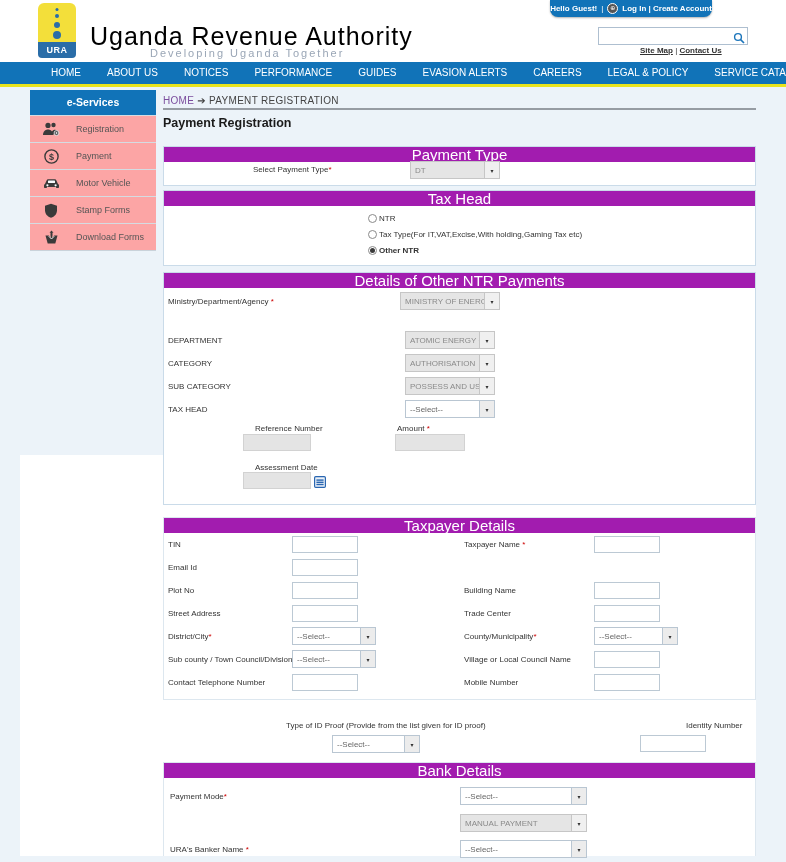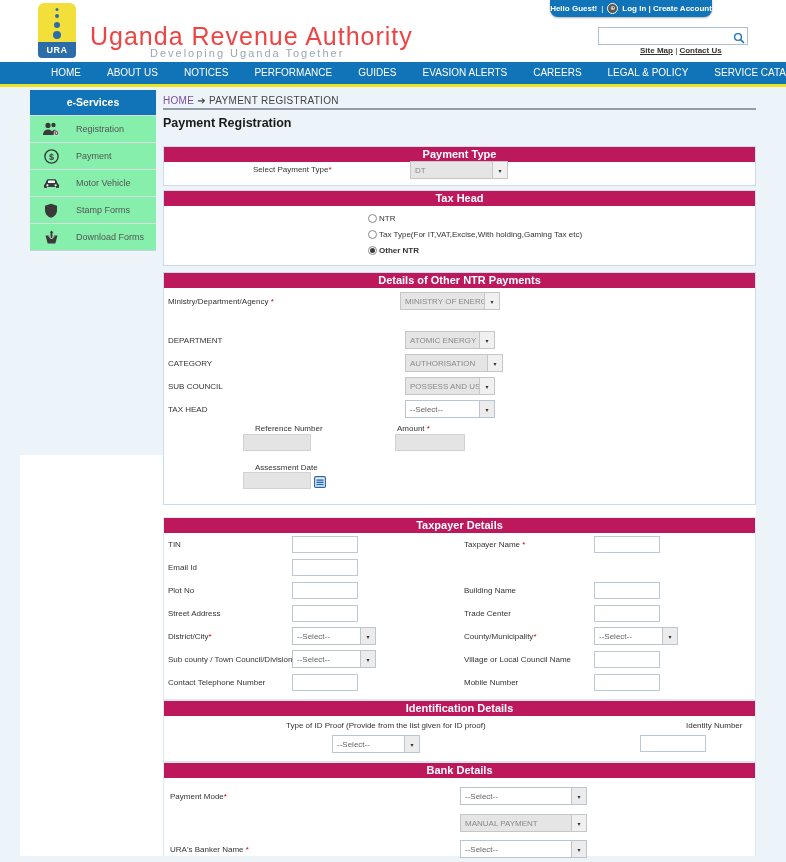--- a/index.html
+++ b/index.html
@@ -4,49 +4,49 @@
 <style>
   html,body{margin:0;padding:0;}
   body{font-family:"Liberation Sans", sans-serif;}
   #page{position:relative;width:786px;height:862px;background:#ecf3f9;overflow:hidden;}
   
   #hdr{position:absolute;left:0;top:0;width:786px;height:62px;background:#ffffff;}
   #logo{position:absolute;left:38px;top:3px;width:38px;height:55px;}
   #logo .yel{position:absolute;left:0;top:0;width:38px;height:39px;background:#f3df3a;border-radius:6px 6px 0 0;}
   #logo .blu{position:absolute;left:0;top:39px;width:38px;height:16px;background:#2a6da8;border-radius:0 0 4px 4px;color:#fff;font-size:9px;font-weight:bold;text-align:center;line-height:16px;letter-spacing:0.5px;}
   #logo .dot{position:absolute;left:50%;transform:translateX(-50%);background:#2a6da8;border-radius:50%;}
-  .brand-title{position:absolute;left:90px;top:22px;font-size:25px;font-weight:500;color:#ef4444;letter-spacing:1px;white-space:nowrap;}
+  .brand-title{position:absolute;left:90px;top:22px;font-size:25px;font-weight:500;color:#000000;letter-spacing:1px;white-space:nowrap;}
   .brand-sub{position:absolute;left:150px;top:47px;font-size:11px;color:#9aa6b6;letter-spacing:2px;white-space:nowrap;}
   #login-tab{position:absolute;left:550px;top:0;width:162px;height:17px;background:#1173b8;border-radius:0 0 8px 8px;color:#fff;font-size:8px;display:flex;align-items:center;justify-content:center;gap:4px;box-shadow:0 1px 2px rgba(0,0,0,.3);}
   #login-tab .bold{font-weight:bold;}
   .globe{display:inline-block;width:9px;height:9px;border:1px solid #fff;border-radius:50%;font-size:6px;line-height:8px;text-align:center;background:#555;}
   #searchbox{position:absolute;left:598px;top:27px;width:148px;height:16px;border:1px solid #aebfd0;background:#fff;}
   #searchbox input{position:absolute;left:2px;top:1px;width:128px;height:12px;border:none;outline:none;font-size:9px;}
   #search-btn{position:absolute;right:2px;top:2px;width:12px;height:12px;cursor:pointer;}
   #minilinks{position:absolute;left:640px;top:46px;font-size:8px;color:#333;}
   #minilinks a{color:#333;text-decoration:underline;font-weight:bold;}
   
   #nav{position:absolute;left:0;top:62px;width:786px;height:22px;background:#1173b8;display:flex;align-items:center;padding-left:38px;box-sizing:border-box;}
   #nav .it{color:#fff;font-size:10px;padding:0 13px;line-height:22px;cursor:pointer;white-space:nowrap;}
   #ystrip{position:absolute;left:0;top:84px;width:786px;height:3px;background:#e9e41d;}
   
-  #side{position:absolute;left:30px;top:90px;width:126px;background:#86efac;border-bottom:1px solid #c9d2da;}
+  #side{position:absolute;left:30px;top:90px;width:126px;background:#fca5a5;border-bottom:1px solid #c9d2da;}
   #side .sh{height:25px;background:#1173b8;color:#fff;font-size:10.5px;font-weight:bold;text-align:center;line-height:25px;}
   #side .si{height:26px;border-top:1px solid #d5dce2;display:flex;align-items:center;cursor:pointer;}
   #side .si:first-of-type{border-top:none;}
   #side .ic{width:22px;margin-left:10px;display:flex;justify-content:center;color:#3a3a3a;}
   #side .lb2{margin-left:14px;font-size:9px;color:#555;}
   
   #crumb{position:absolute;left:163px;top:95px;font-size:10px;color:#444;letter-spacing:0.3px;}
   #crumb .home{color:#7b4d9d;cursor:pointer;}
   #crumb-line{position:absolute;left:163px;top:108px;width:593px;height:2px;background:#969ca3;}
   #pg-title{position:absolute;left:163px;top:116px;font-size:12.5px;font-weight:bold;color:#1a1a1a;}
   
   .box{position:absolute;left:163px;width:593px;background:#fff;border:1px solid #cadbe9;box-sizing:border-box;}
-  .hdrbar{position:absolute;left:0;right:0;top:0;height:15px;background:#be185d;color:#fff;font-size:11px;font-weight:bold;text-align:center;line-height:15px;}
+  .hdrbar{position:absolute;left:0;right:0;top:0;height:15px;background:#a21caf;color:#fff;font-size:15px;font-weight:normal;text-align:center;line-height:15px;}
   .lb{position:absolute;font-size:8px;color:#333;white-space:nowrap;}
   .rq{color:#cc0000;}
   
   .sel{position:absolute;height:18px;background:#fff;border:1px solid #b9c6d2;display:flex;align-items:stretch;font-size:8px;color:#666;box-sizing:border-box;cursor:pointer;}
   .sel .v{flex:1;padding:0 4px;white-space:nowrap;overflow:hidden;display:flex;align-items:center;}
   .sel .b{width:14px;border-left:1px solid #b9c6d2;background:#ececec;display:flex;align-items:center;justify-content:center;font-size:6px;color:#333;}
   .sel.dis{background:#e5e5e5;color:#8a8a8a;border-color:#c6c6c6;}
   .sel.dis .b{background:#f0f0f0;border-left-color:#c6c6c6;}
   .txt{position:absolute;width:66px;height:17px;border:1px solid #bcc9d4;background:#fff;box-sizing:border-box;outline:none;font-size:9px;padding:0 3px;}
   .txt.dis{background:#e4e4e4;border-color:#d2d2d2;}
@@ -173,21 +173,21 @@
     <span>➔</span>
     <span>PAYMENT REGISTRATION</span>
   </div>
   <div id="crumb-line"></div>
   <div id="pg-title">Payment Registration</div>
 
   <div class="box" style="top:146px;height:40px;">
     <div class="hdrbar">Payment Type</div>
   </div>
   <span class="lb" style="left:253px;top:165px;"><span>Select Payment Type</span><span class="rq">*</span></span>
-  <div class="sel dis" style="left:410px;top:161px;width:98px;">
+  <div class="sel dis" style="left:410px;top:161px;width:90px;">
     <span class="v">DT</span>
       <span class="b">▾</span>
   </div>
 
   <div class="box" style="top:190px;height:76px;">
     <div class="hdrbar">Tax Head</div>
   </div>
   <span class="radio" style="left:368px;top:214px;"></span>
   <span class="rlb" style="left:379px;top:214px;">NTR</span>
   <span class="radio" style="left:368px;top:230px;"></span>
@@ -204,26 +204,26 @@
       <span class="b">▾</span>
   </div>
 
   <span class="lb" style="left:168px;top:336px;">DEPARTMENT</span>
   <div class="sel dis" style="left:405px;top:331px;width:90px;">
     <span class="v">ATOMIC ENERGY COUNCIL</span>
       <span class="b">▾</span>
   </div>
 
   <span class="lb" style="left:168px;top:359px;">CATEGORY</span>
-  <div class="sel dis" style="left:405px;top:354px;width:98px;">
+  <div class="sel dis" style="left:405px;top:354px;width:90px;">
     <span class="v">AUTHORISATION</span>
       <span class="b">▾</span>
   </div>
 
-  <span class="lb" style="left:168px;top:382px;">SUB COUNCIL</span>
+  <span class="lb" style="left:168px;top:382px;">SUB CATEGORY</span>
   <div class="sel dis" style="left:405px;top:377px;width:90px;">
     <span class="v">POSSESS AND USE</span>
       <span class="b">▾</span>
   </div>
 
   <span class="lb" style="left:168px;top:405px;">TAX HEAD</span>
   <div class="sel" style="left:405px;top:400px;width:90px;">
     <span class="v">--Select--</span>
       <span class="b">▾</span>
   </div>
@@ -282,23 +282,20 @@
       <span class="b">▾</span>
   </div>
   <span class="lb" style="left:464px;top:655px;">Village or Local Council Name</span>
   <input class="txt" style="left: 594px; top: 651px;">
 
   <span class="lb" style="left:168px;top:678px;">Contact Telephone Number</span>
   <input class="txt" style="left: 292px; top: 674px;">
   <span class="lb" style="left:464px;top:678px;">Mobile Number</span>
   <input class="txt" style="left: 594px; top: 674px;">
 
-  <div class="box" style="top:700px;height:62px;border-color:#dde7ef;">
-    <div class="hdrbar">Identification Details</div>
-  </div>
   <span class="lb" style="left:286px;top:721px;">Type of ID Proof (Provide from the list given for ID proof)</span>
   <div class="sel" style="left:332px;top:735px;width:88px;">
     <span class="v">--Select--</span>
       <span class="b">▾</span>
   </div>
   <span class="lb" style="left:650px;top:721px;padding-left:36px;">Identity Number</span>
   <input class="txt" style="left: 640px; top: 735px;">
 
   <div class="box" style="top:762px;height:94px;border-bottom:none;border-color:#dde7ef;">
     <div class="hdrbar">Bank Details</div>

